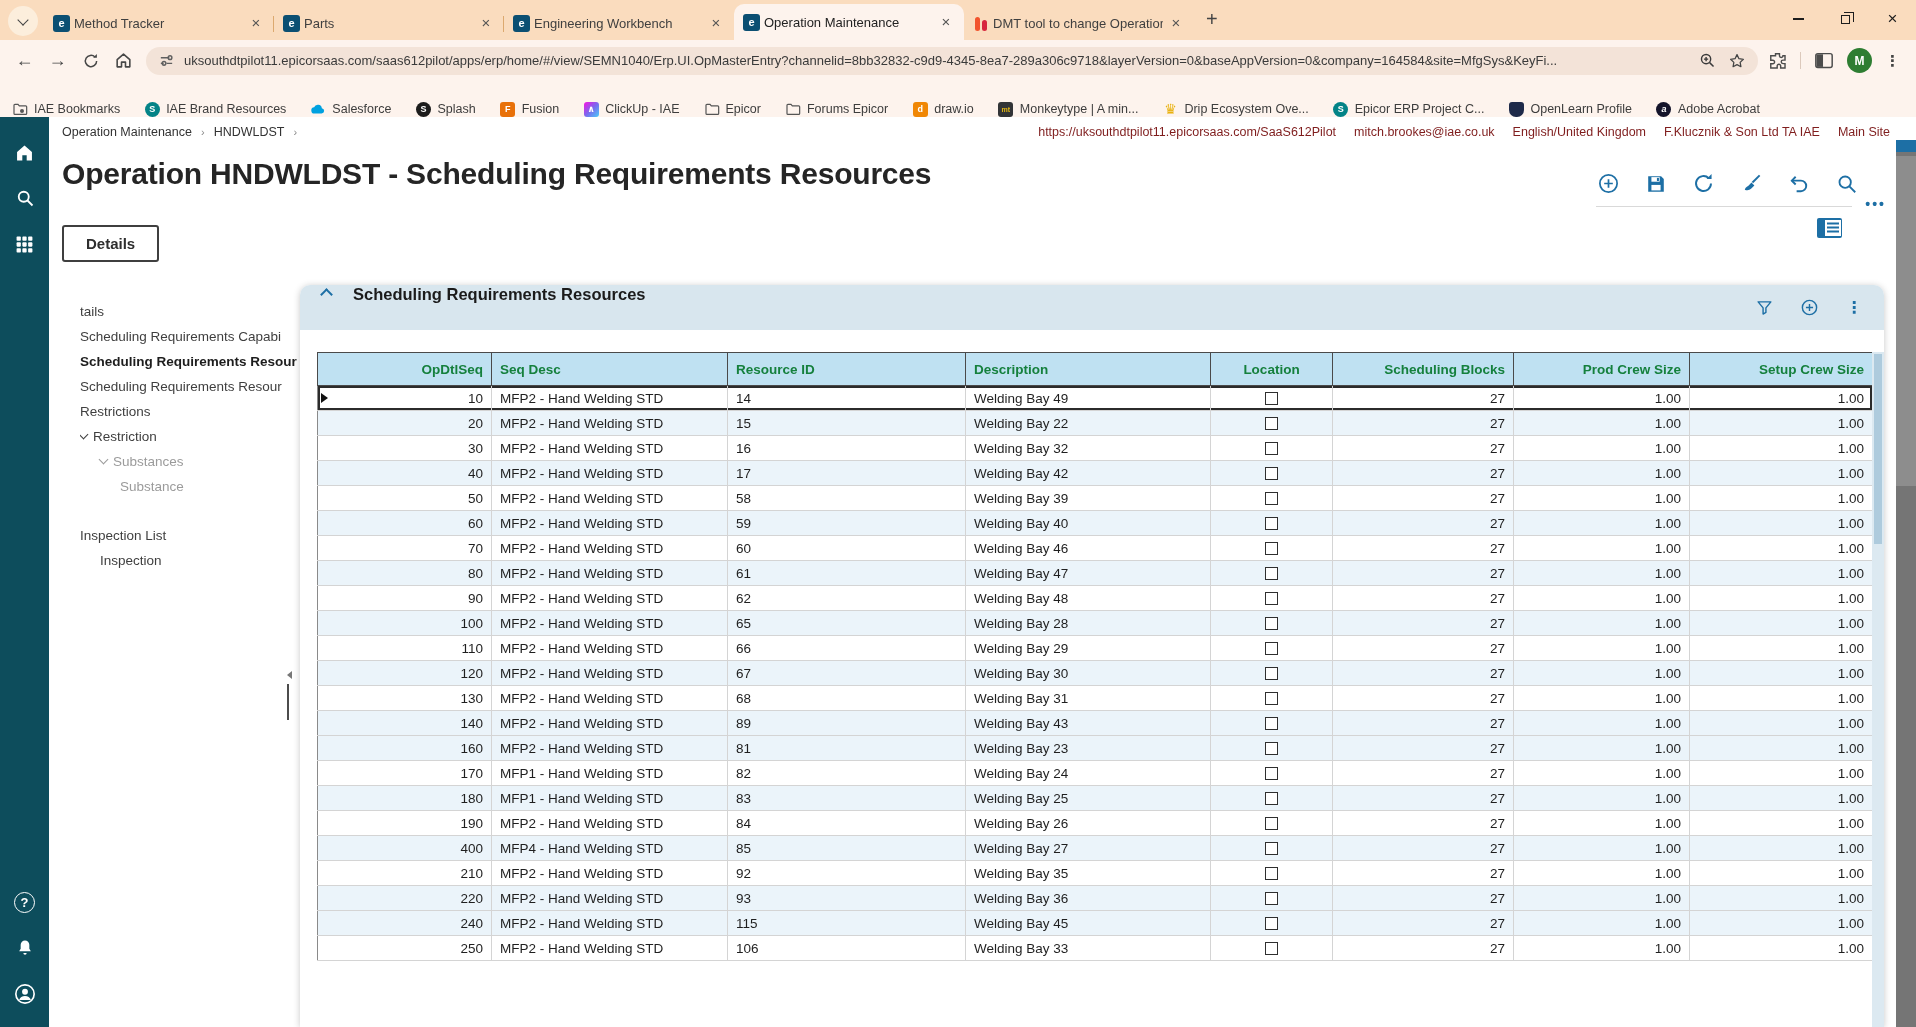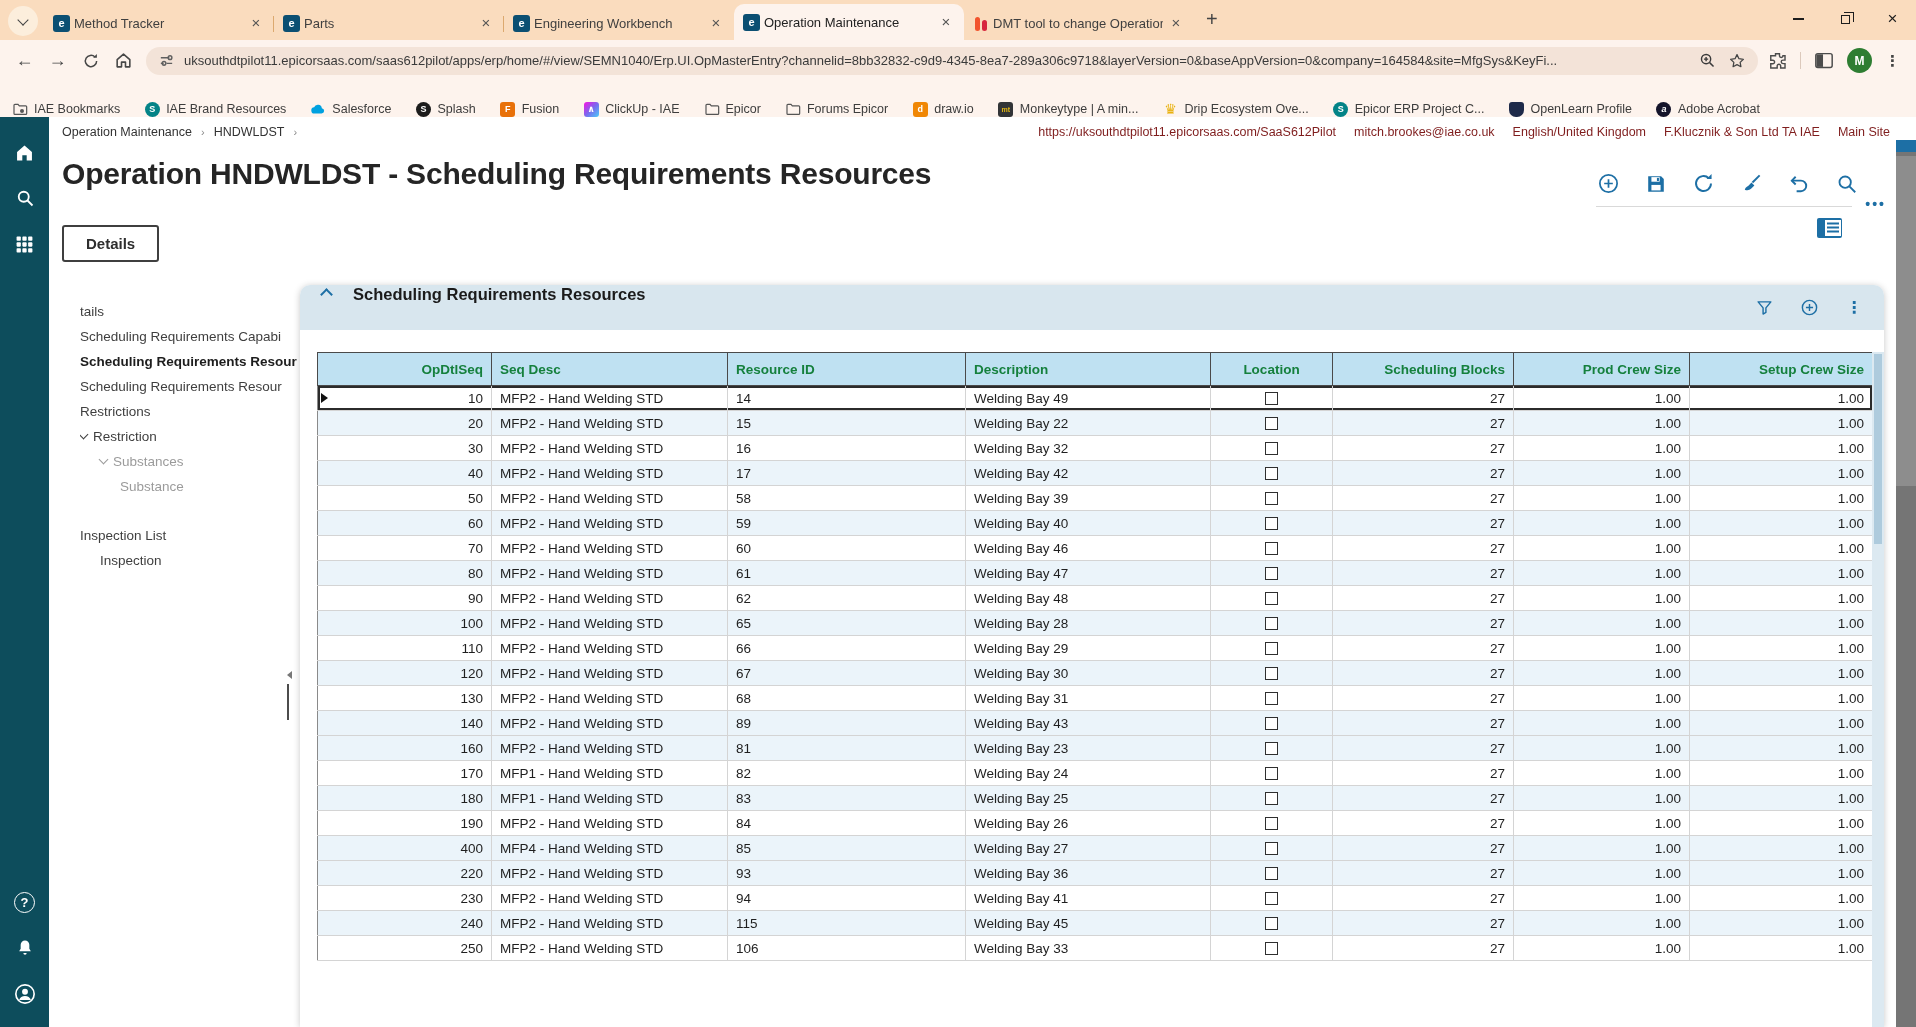--- a/index.html
+++ b/index.html
@@ -676,35 +676,35 @@
                   <tr class="alt ">
                     <td class="ar">400</td>
                     <td class="al">MFP4 - Hand Welding STD</td>
                     <td class="al">85</td>
                     <td class="al">Welding Bay 27</td>
                     <td class="ac"><span class="cb"></span></td>
                     <td class="ar">27</td>
                     <td class="ar">1.00</td>
                     <td class="ar">1.00</td>
                   </tr>
+                  <tr>
+                    <td class="ar">210</td>
+                    <td class="al">MFP2 - Hand Welding STD</td>
+                    <td class="al">92</td>
+                    <td class="al">Welding Bay 35</td>
+                    <td class="ac"><span class="cb"></span></td>
+                    <td class="ar">27</td>
+                    <td class="ar">1.00</td>
+                    <td class="ar">1.00</td>
+                  </tr>
                   <tr class="alt ">
                     <td class="ar">220</td>
                     <td class="al">MFP2 - Hand Welding STD</td>
                     <td class="al">93</td>
                     <td class="al">Welding Bay 36</td>
-                    <td class="ac"><span class="cb"></span></td>
-                    <td class="ar">27</td>
-                    <td class="ar">1.00</td>
-                    <td class="ar">1.00</td>
-                  </tr>
-                  <tr>
-                    <td class="ar">230</td>
-                    <td class="al">MFP2 - Hand Welding STD</td>
-                    <td class="al">94</td>
-                    <td class="al">Welding Bay 41</td>
                     <td class="ac"><span class="cb"></span></td>
                     <td class="ar">27</td>
                     <td class="ar">1.00</td>
                     <td class="ar">1.00</td>
                   </tr>
                   <tr class="alt ">
                     <td class="ar">240</td>
                     <td class="al">MFP2 - Hand Welding STD</td>
                     <td class="al">115</td>
                     <td class="al">Welding Bay 45</td>

